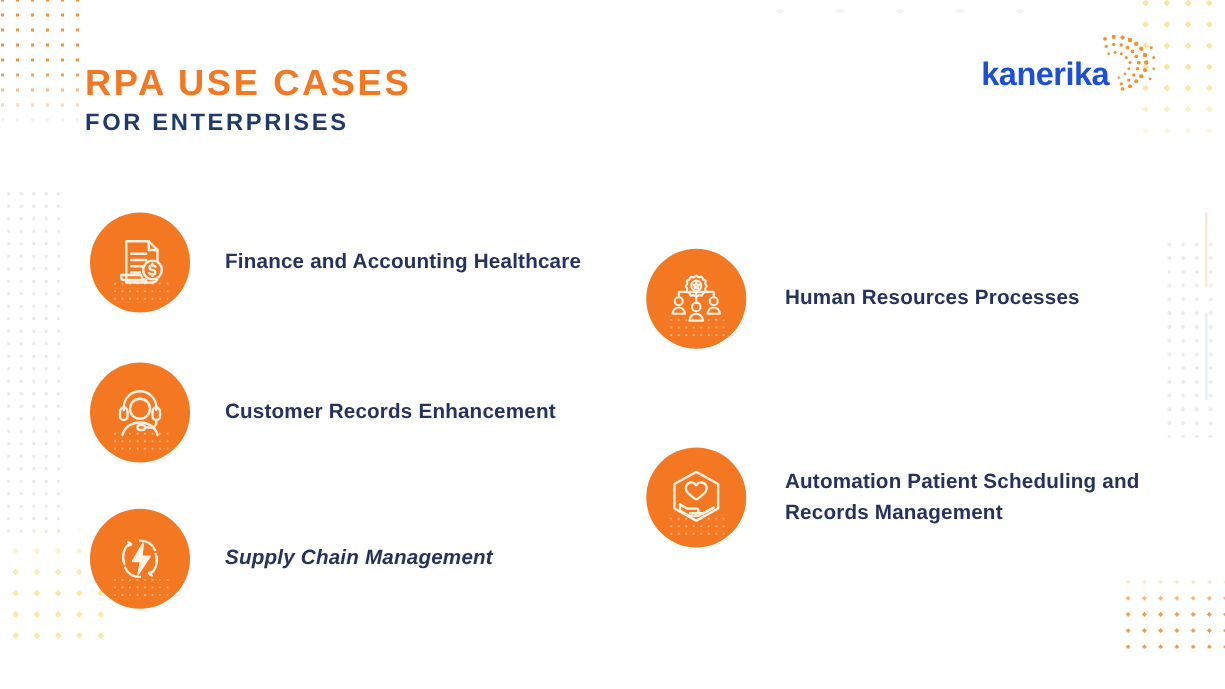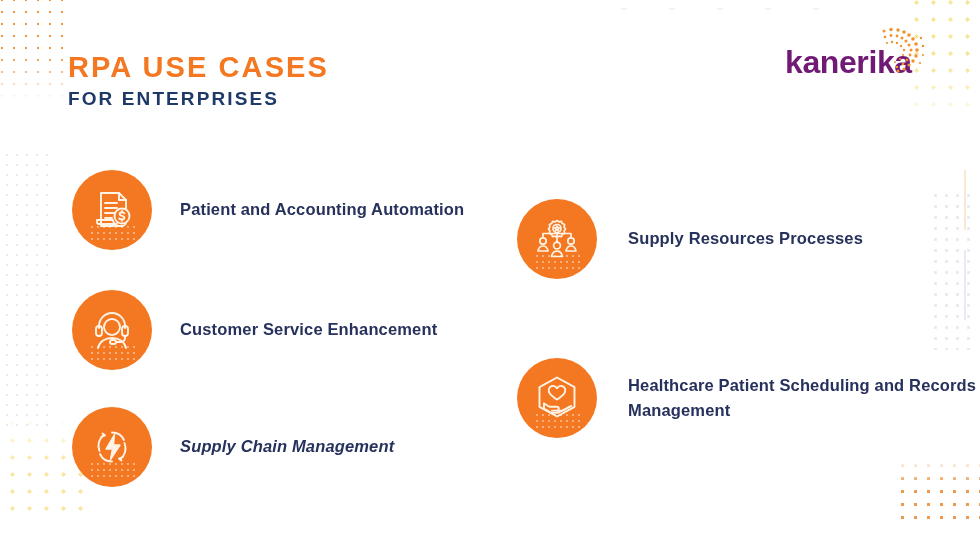--- a/index.html
+++ b/index.html
@@ -90,21 +90,21 @@
     font-size:19px; font-weight:bold; color:#1F3A68;
     letter-spacing:2.1px; line-height:1.32; white-space:nowrap;
   }
 
   .logo-block {
     position:absolute; right:55px; top:30px;
     width:140px; height:54px;
   }
   .logo-word {
     position:absolute; left:0; top:14px;
-    font-size:32px; font-weight:bold; color:#701a75;
+    font-size:26px; font-weight:bold; color:#1d4ed8;
     letter-spacing:-.4px;
   }
   .logo-swoosh { position:absolute; right:-4px; top:-6px; }
 
   
   .item { position:absolute; display:flex; align-items:center; }
 
   .icon-circle {
     width:80px; height:80px; flex:0 0 80px;
     border-radius:50%;
@@ -211,36 +211,36 @@
     <div class="icon-circle">
       <svg width="46" height="46" viewBox="0 0 46 46" fill="none" stroke="#FFF3E6" stroke-width="1.9" stroke-linecap="round" stroke-linejoin="round">
         <path d="M12 6 h18 l7 7 v22 a4 4 0 0 1 -4 4 H12 z"></path>
         <path d="M30 6 v7 h7"></path>
         <path d="M16 16 h12 M16 21 h12 M16 26 h9 M16 31 h7"></path>
         <path d="M8 33 h16 a4 4 0 0 0 4 4 H10 a2 2 0 0 1 -2 -2 z"></path>
         <circle cx="33" cy="29" r="7.5" fill="#F47721"></circle>
         <path d="M35.4 26.3c-.7-.7-1.6-1-2.5-1-1.3 0-2.3.8-2.3 1.8s.9 1.5 2.3 1.8c1.5.3 2.4.8 2.4 1.9 0 1-1 1.8-2.4 1.8-1 0-1.9-.4-2.6-1.1M33 23.9v1.6M33 32.3v1.6"></path>
       </svg>
     </div>
-    <div class="item-label">Patient and Accounting Automation</div>
+    <div class="item-label">Finance and Accounting Healthcare</div>
   </div>
 
   <div class="item item-customer">
     <div class="icon-circle">
       <svg width="46" height="46" viewBox="0 0 46 46" fill="none" stroke="#FFF3E6" stroke-width="1.9" stroke-linecap="round" stroke-linejoin="round">
         <path d="M10 21v-2a13 13 0 0 1 26 0v2"></path>
         <rect x="7" y="19" width="6" height="10" rx="3"></rect>
         <rect x="33" y="19" width="6" height="10" rx="3"></rect>
         <circle cx="23" cy="20" r="8"></circle>
         <path d="M36 29v2a4 4 0 0 1 -4 4h-5"></path>
         <rect x="21" y="33" width="6" height="4" rx="2"></rect>
         <path d="M9 41c1.5-6.5 7.3-10 14-10s12.5 3.5 14 10"></path>
       </svg>
     </div>
-    <div class="item-label">Customer Service Enhancement</div>
+    <div class="item-label">Customer Records Enhancement</div>
   </div>
 
   <div class="item item-supply">
     <div class="icon-circle">
       <svg width="46" height="46" viewBox="0 0 46 46" fill="none" stroke="#FFF3E6" stroke-width="1.9" stroke-linecap="round" stroke-linejoin="round">
         <path d="M10.5 27a14 14 0 0 1 4.5-16.5"></path>
         <path d="M35.5 19a14 14 0 0 1 -4.5 16.5"></path>
         <path d="M13.5 9.5l2.5 2 -3.5 1.5"></path>
         <path d="M32.5 36.5l-2.5 -2 3.5 -1.5"></path>
         <path d="M11 30c2 4.5 6.5 7.5 12 7.5"></path>
@@ -261,29 +261,29 @@
           <path d="M23 10.2l.7 1.5 1.6.2-1.2 1.1.3 1.6-1.4-.8-1.4.8.3-1.6-1.2-1.1 1.6-.2z"></path>
         </g>
         <circle cx="9" cy="25" r="3.2"></circle>
         <path d="M4 35c.6-3.3 2.6-5 5-5s4.4 1.7 5 5z"></path>
         <circle cx="23" cy="29.5" r="3.4"></circle>
         <path d="M17.5 40.5c.7-3.6 2.8-5.4 5.5-5.4s4.8 1.8 5.5 5.4z"></path>
         <circle cx="37" cy="25" r="3.2"></circle>
         <path d="M32 35c.6-3.3 2.6-5 5-5s4.4 1.7 5 5z"></path>
       </svg>
     </div>
-    <div class="item-label">Supply Resources Processes</div>
+    <div class="item-label">Human Resources Processes</div>
   </div>
 
   <div class="item item-healthcare">
     <div class="icon-circle">
       <svg width="48" height="48" viewBox="0 0 48 48" fill="none" stroke="#FFF3E6" stroke-width="1.9" stroke-linecap="round" stroke-linejoin="round">
         <path d="M24 3.5 L41.5 13.2 v19.6 L24 42.5 L6.5 32.8 V13.2 z"></path>
         <path d="M24 25.5c-.3 0-6.6-4.1-7.9-7.1-1.3-2.9.3-5.9 3.1-6.4 2-.4 3.8.7 4.8 2.2 1-1.5 2.8-2.6 4.8-2.2 2.8.5 4.4 3.5 3.1 6.4-1.3 3-7.6 7.1-7.9 7.1z"></path>
         <path d="M11 29.5l5.5 3.3h7.4a1.9 1.9 0 0 1 0 3.8h-5"></path>
         <path d="M24 36.6h5.8l8.2-4.6"></path>
         <path d="M11 29.5v5l7 4.2h7.5l12.5-6.7"></path>
       </svg>
     </div>
-    <div class="item-label">Healthcare Patient Scheduling and Records Management</div>
+    <div class="item-label">Automation Patient Scheduling and Records Management</div>
   </div>
 
 </div>
 
 </body></html>

